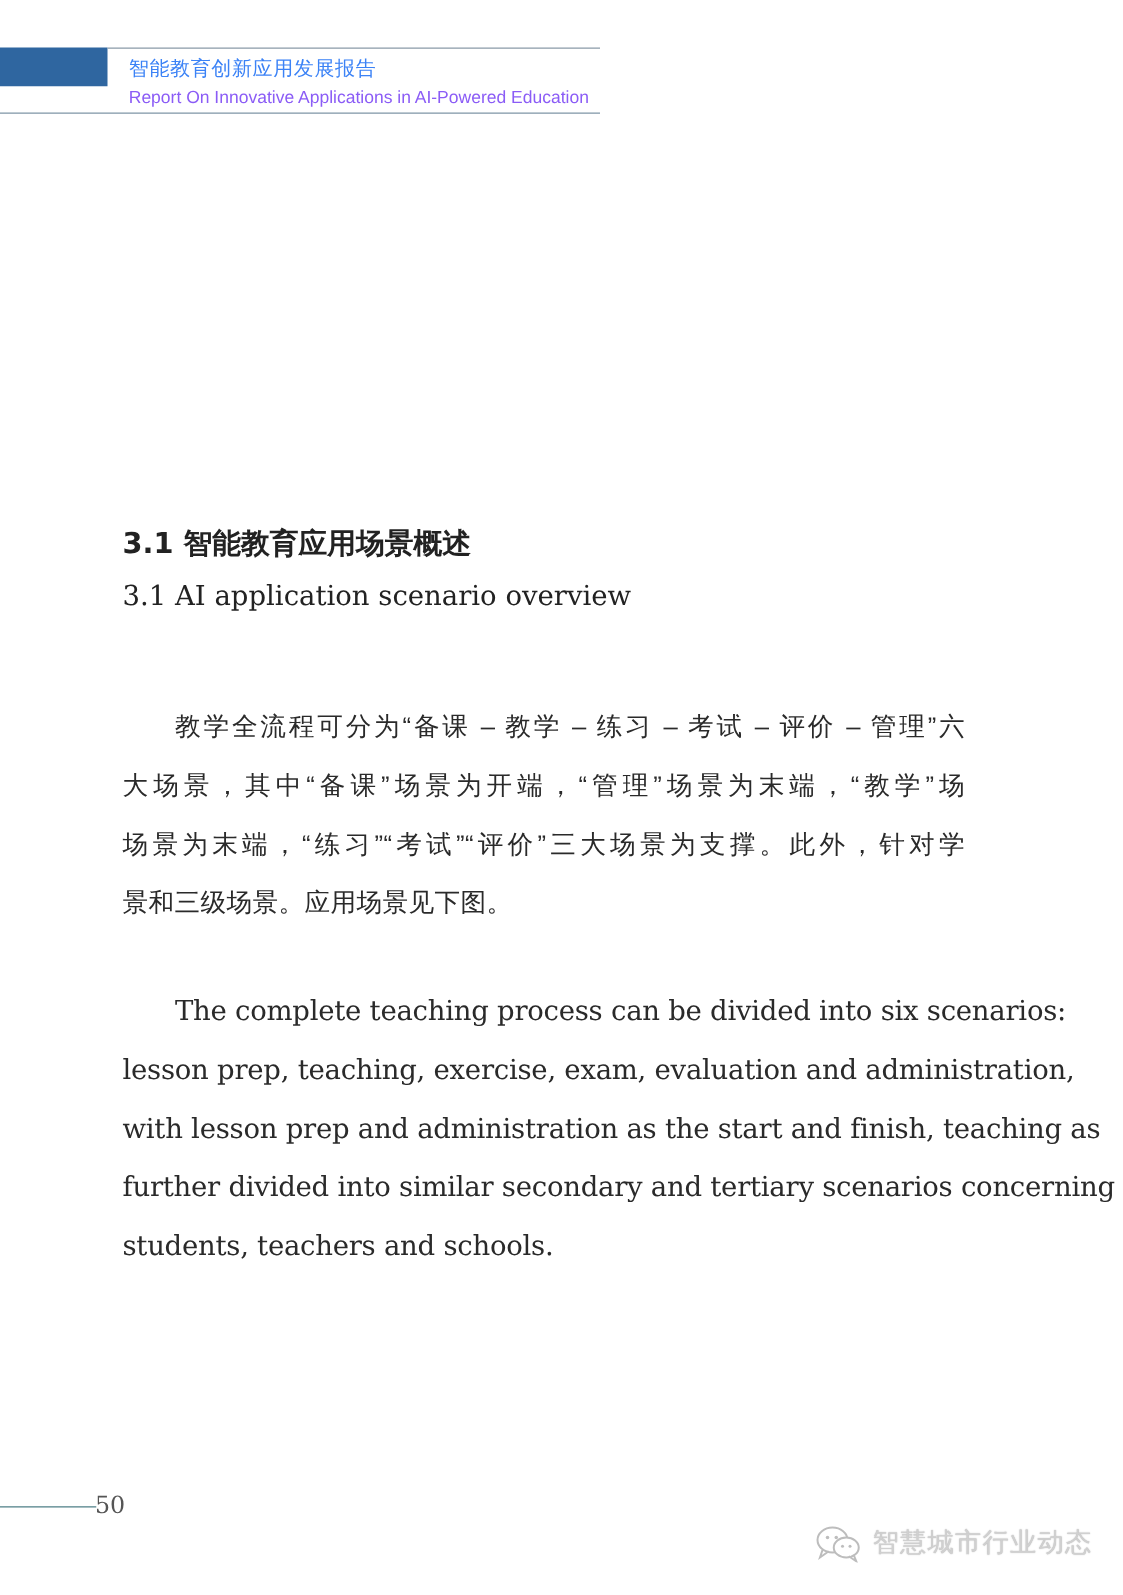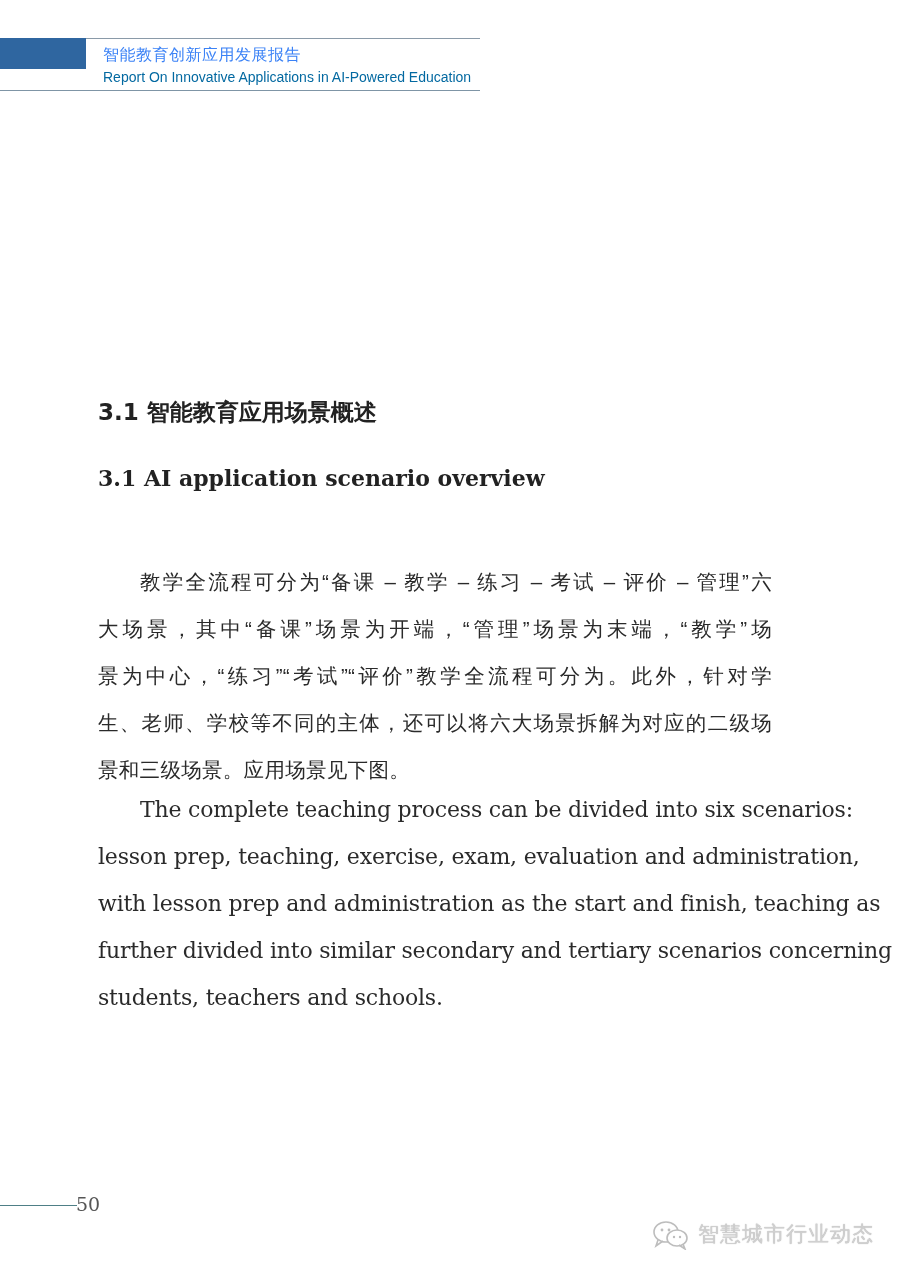--- a/index.html
+++ b/index.html
@@ -50,40 +50,40 @@
       letter-spacing: 0.5px;
       white-space: nowrap;
       font-weight: 300;
     }
     .hdr-title-en {
       position: absolute;
       left: 103px;
       top: 69px;
       font-family: "Liberation Sans", sans-serif;
       font-size: 14px;
-      color: #0369a1;
+      color: #8b5cf6;
       white-space: nowrap;
     }
     
     .h-cn {
       position: absolute;
       left: 98px;
-      top: 397px;
+      top: 419px;
       font-family: "DejaVu Sans", sans-serif;
       font-weight: bold;
       font-size: 23px;
       color: #222;
       white-space: nowrap;
     }
     .h-en {
       position: absolute;
       left: 98px;
       top: 465px;
       font-family: "DejaVu Serif", serif;
-      font-weight: bold;
+      font-weight: normal;
       font-size: 22px;
       color: #222;
       white-space: nowrap;
     }
     
     .para {
       position: absolute;
       left: 98px;
       width: 674px;
     }
@@ -163,22 +163,21 @@
 <div class="hdr-title-cn">智能教育创新应用发展报告</div>
 <div class="hdr-title-en">Report On Innovative Applications in AI-Powered Education</div>
 <div class="hdr-bottomline"></div>
 
 <div class="h-cn">3.1  智能教育应用场景概述</div>
 <div class="h-en">3.1  AI application scenario overview</div>
 
 <div class="para para-cn">
   <span class="line">教学全流程可分为“备课 – 教学 – 练习 – 考试 – 评价 – 管理”六</span>
   <span class="line" style="text-indent:0">大场景，其中“备课”场景为开端，“管理”场景为末端，“教学”场</span>
-  <span class="line" style="text-indent:0">景为中心，“练习”“考试”“评价”教学全流程可分为。此外，针对学</span>
-  <span class="line" style="text-indent:0">生、老师、学校等不同的主体，还可以将六大场景拆解为对应的二级场</span>
+  <span class="line" style="text-indent:0">场景为末端，“练习”“考试”“评价”三大场景为支撑。此外，针对学</span>
   <span class="line last" style="text-indent:0">景和三级场景。应用场景见下图。</span>
 </div>
 
 <div class="para para-en">
   <span class="line">The complete teaching process can be divided into six scenarios:</span>
   <span class="line" style="text-indent:0">lesson prep, teaching, exercise, exam, evaluation and administration,</span>
   <span class="line" style="text-indent:0">with lesson prep and administration as the start and finish, teaching as</span>
   <span class="line" style="text-indent:0">further divided into similar secondary and tertiary scenarios concerning</span>
   <span class="line last" style="text-indent:0">students, teachers and schools.</span>
 </div>

